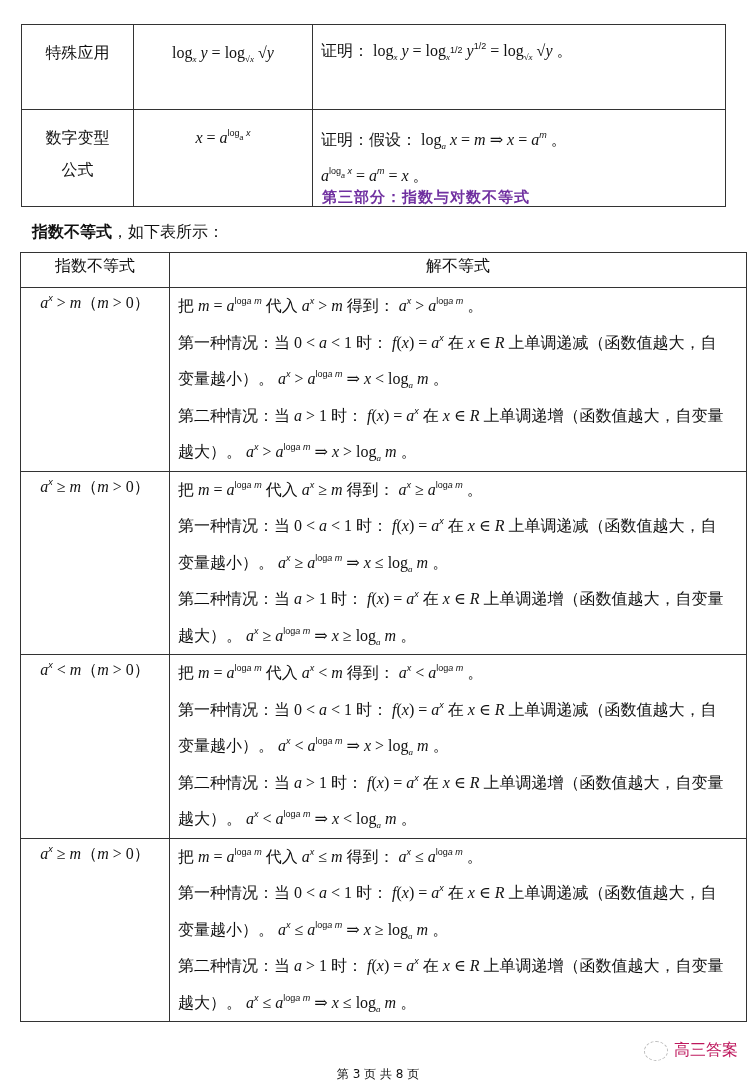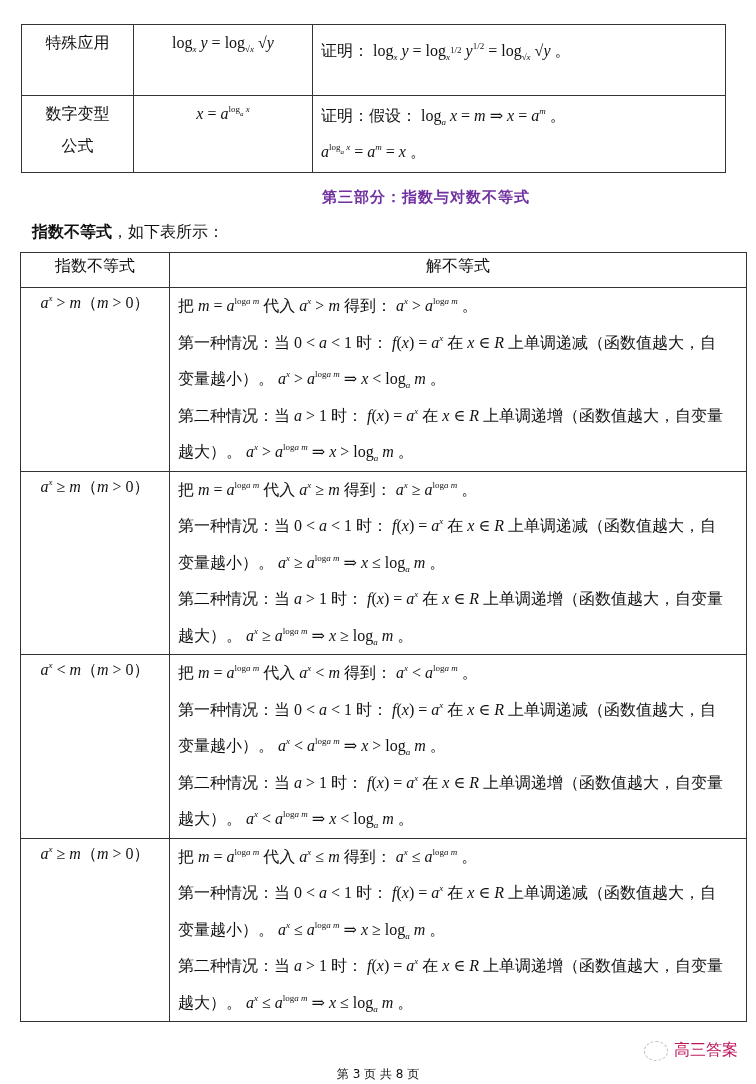--- a/index.html
+++ b/index.html
@@ -1,27 +1,27 @@
 <!DOCTYPE html>
 <html><head>
 <meta charset="utf-8">
 <style>
   html, body { margin: 0; padding: 0; background: #ffffff; }
   body { width: 756px; height: 1084px; position: relative; overflow: hidden;
          font-family: "Liberation Serif", "DejaVu Serif", serif; color: #111; }
   .m { font-family: "Liberation Serif", serif; font-style: italic; }
   .r { font-style: normal; }
-  sup { font-size: 9px; vertical-align: 7px; line-height: 0; font-family: Liberation Serif, serif; }
+  sup { font-size: 9px; vertical-align: 7px; line-height: 0; font-family: Liberation Sans, sans-serif; }
   sub { font-size: 9px; vertical-align: -4px; line-height: 0; }
 
   table { border-collapse: collapse; position: absolute; }
   td { border: 1.3px solid #333; vertical-align: top; font-size: 16px; }
 
   #t1 { left: 21px; top: 24px; width: 705px; }
-  #t1 td { height: 60px; padding: 2px 8px; }
+  #t1 td { height: 60px; padding: 12px 8px; }
   #t1 .c1 { width: 95px; text-align: center; line-height: 32px; }
   #t1 .c2 { width: 162px; text-align: center; line-height: 32px; }
   #t1 .c3 { line-height: 36px; }
 
   .heading { position: absolute; left: 0; width: 756px; top: 188px; text-align: center;
              color: #7030a0; font-weight: bold; font-size: 15px; letter-spacing: 1px;
              font-family: "DejaVu Sans", sans-serif; padding-left: 48px; }
   .intro { position: absolute; left: 32px; top: 222px; font-size: 16px; }
   .intro b { font-family: "DejaVu Sans", sans-serif; }
 

